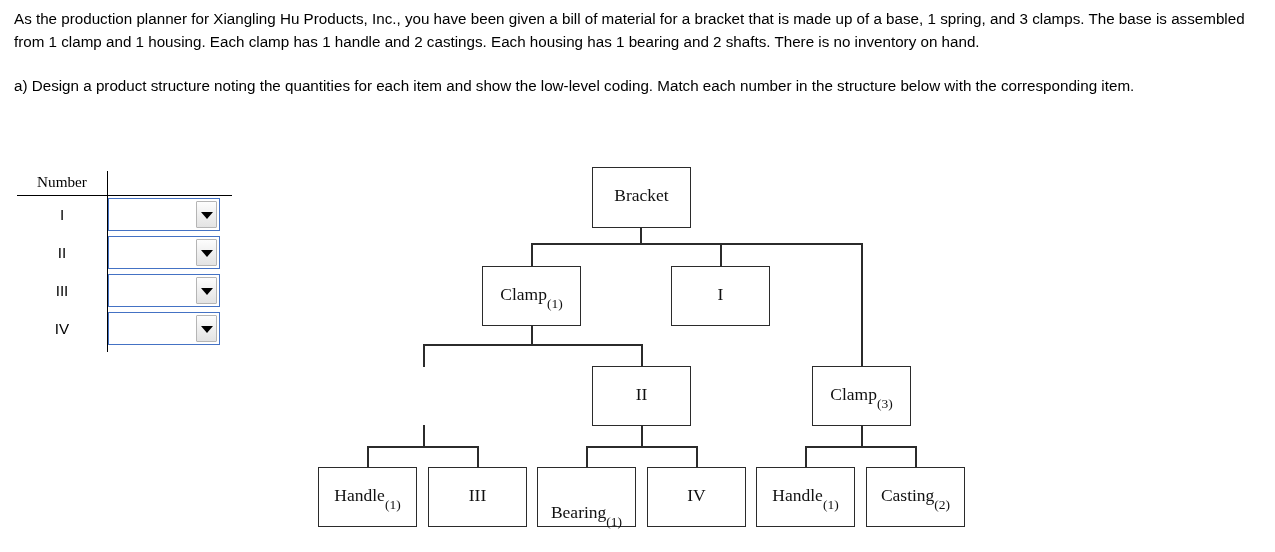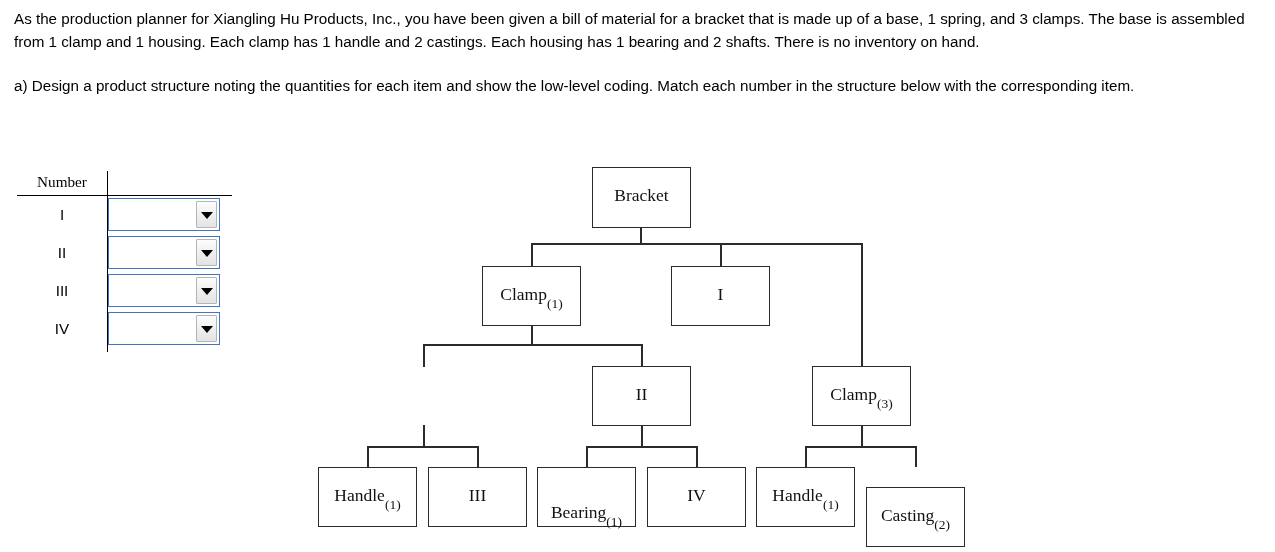--- a/index.html
+++ b/index.html
@@ -269,17 +269,17 @@
   </div>
 
   <div class="node" style="left:647px; top:467px; width:99px; height:60px;">
     <span><span>IV</span><span class="qty"></span></span>
   </div>
 
   <div class="node" style="left:756px; top:467px; width:99px; height:60px;">
     <span><span>Handle</span><span class="qty">(1)</span></span>
   </div>
 
-  <div class="node" style="left:866px; top:467px; width:99px; height:60px;margin-top:20px;">
+  <div class="node" style="left:866px; top:467px; width:99px; height:60px;">
     <span><span>Casting</span><span class="qty">(2)</span></span>
   </div>
 
 </div>
 
 </body></html>

